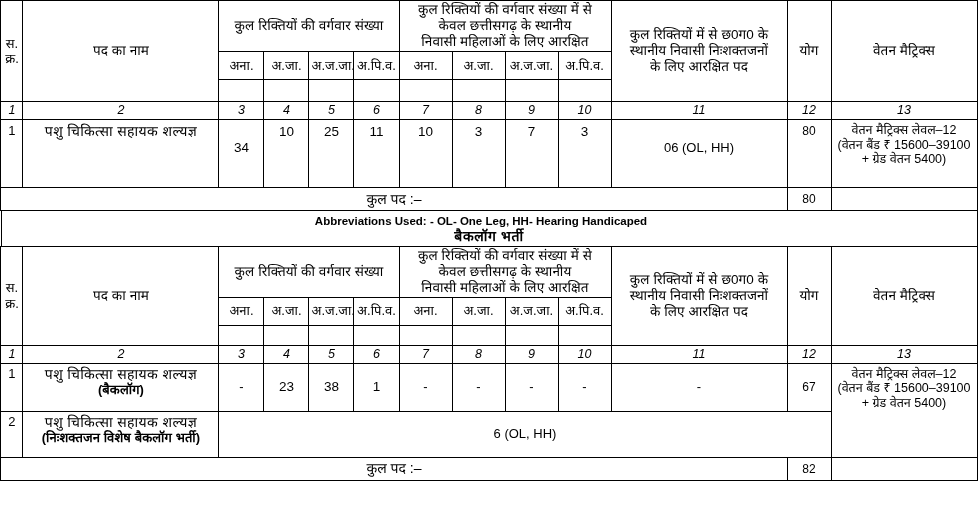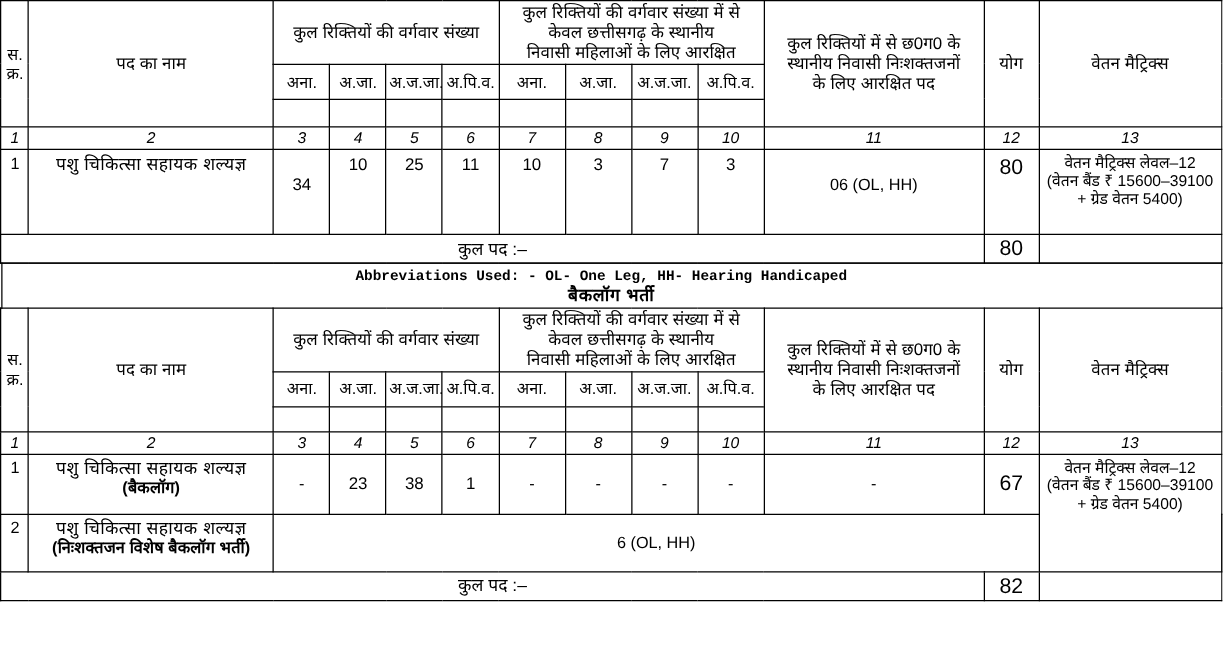--- a/index.html
+++ b/index.html
@@ -76,27 +76,27 @@
     padding: 2px 3px;
   }
   .paymatrix div { white-space: nowrap; }
   .total-label {
     text-align: right;
     font-size: 14px;
     font-weight: bold;
     padding-right: 10px;
   }
   .total-val {
-    font-size: 17px;
+    font-size: 12px;
     font-weight: bold;
   }
   .abbrev {
     font-size: 11.5px;
     font-weight: bold;
-    font-family: Liberation Mono, monospace;
+    font-family: Liberation Sans, sans-serif;
     padding: 2px 16px 0 0;
   }
   .backlog-title {
     font-size: 14px;
     font-weight: bold;
     text-align: center;
     letter-spacing: 0.6px;
     padding-bottom: 1px;
   }
   .vstack { display: block; text-align: center; }

